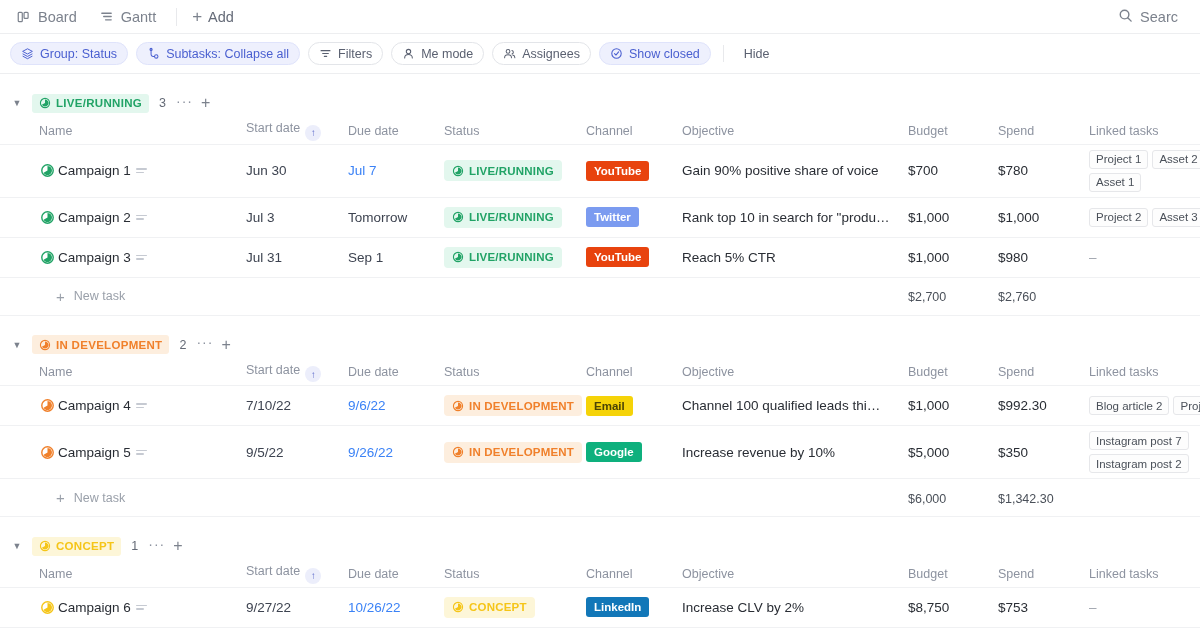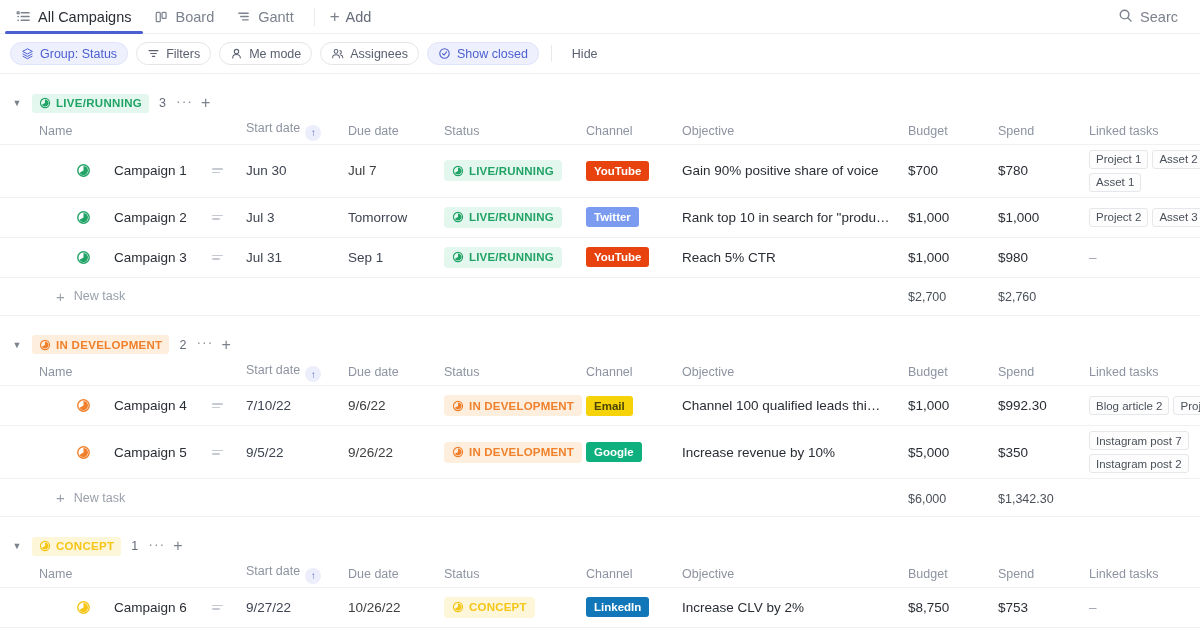--- a/index.html
+++ b/index.html
@@ -122,31 +122,31 @@
   .sorticon {
     display: inline-flex; align-items: center; justify-content: center;
     width: 16px; height: 16px; border-radius: 50%;
     background: #eceefb; color: #5a68c9; font-size: 10px;
     margin-left: 5px; vertical-align: -4px;
   }
 
   tbody tr.row { height: 40px; border-top: 1px solid #f0f1f3; border-bottom: 1px solid #f0f1f3; }
   tbody tr.row td { font-size: 13.5px; color: #292d34; vertical-align: middle; padding: 0; }
 
-  .name-cell { display: flex; align-items: center; gap: 23px; padding-left: 76px; }
+  .name-cell { display: flex; align-items: center; gap: 3px; padding-left: 40px; }
   .st-icon { width: 15px; height: 15px; flex: 0 0 15px; display: flex; }
   .st-icon svg { width: 15px; height: 15px; }
   .task-name { font-size: 13.5px; color: #292d34; font-weight: 500; white-space: nowrap; }
   .subtask-lines { display: flex; flex-direction: column; gap: 2px; margin-left: 2px; }
   .subtask-lines i { display: block; height: 1.5px; background: #c6cad2; border-radius: 1px; }
   .subtask-lines i:nth-child(1) { width: 11px; }
   .subtask-lines i:nth-child(2) { width: 8px; }
 
   .date { color: #3d4350; font-size: 13.5px; }
-  .date.overdue { color: #404040; margin-top: 48px; }
+  .date.overdue { color: #3b82f6; margin-top: 48px; }
 
   .status-pill {
     display: inline-flex; align-items: center; gap: 5px;
     height: 21px; padding: 0 8px; border-radius: 4px;
     font-size: 11.5px; font-weight: bold; letter-spacing: .2px; white-space: nowrap;
   }
   .status-pill svg { width: 12px; height: 12px; }
 
   .chan-badge {
     display: inline-flex; align-items: center; justify-content: center;
@@ -171,34 +171,20 @@
   tr.newtask td { padding: 0; vertical-align: middle; }
   .newtask-cell { display: flex; align-items: center; gap: 9px; padding-left: 56px; color: #9aa0aa; font-size: 12.5px; cursor: pointer; }
   .newtask-cell .p { font-size: 15px; line-height: 1; color: #9aa0aa; }
   .total { font-size: 12.5px; color: #4a5059; }
 </style>
 </head>
 <body>
 
 <div class="viewbar">
   <div id="view-tabs" style="display:flex;align-items:center;">
-      <div class="view-tab active">
-        <span class="vicon">
-          <svg viewBox="0 0 16 16" fill="none" stroke="currentColor" stroke-width="1.4" stroke-linecap="round">
-            <line x1="5.5" y1="4" x2="14" y2="4"></line>
-            <line x1="5.5" y1="8" x2="14" y2="8"></line>
-            <line x1="5.5" y1="12" x2="14" y2="12"></line>
-            <circle cx="2.3" cy="8" r=".9" fill="currentColor" stroke="none"></circle>
-            <circle cx="2.3" cy="12" r=".9" fill="currentColor" stroke="none"></circle>
-            <line x1="1.2" y1="3.2" x2="3.4" y2="3.2"></line>
-            <line x1="1.2" y1="4.8" x2="3.4" y2="4.8"></line>
-          </svg>
-        </span>
-        <span>All Campaigns</span>
-      </div>
       <div class="view-tab">
         <span class="vicon">
           <svg viewBox="0 0 16 16" fill="none" stroke="currentColor" stroke-width="1.3">
             <rect x="2.4" y="3.5" width="4.3" height="10" rx="1"></rect>
             <rect x="8.6" y="3.5" width="4.3" height="6.6" rx="1"></rect>
           </svg>
         </span>
         <span>Board</span>
       </div>
       <div class="view-tab">
@@ -232,20 +218,30 @@
   <div id="toolbar-chips" style="display:flex;align-items:center;gap:8px;">
       <div class="chip accent">
         <span style="display: flex;">
           <svg viewBox="0 0 16 16" fill="none" stroke="currentColor" stroke-width="1.2" stroke-linejoin="round">
             <path d="M8 2.2 14 5.4 8 8.6 2 5.4Z"></path>
             <path d="M2 8.4 8 11.6 14 8.4"></path>
             <path d="M2 11.2 8 14.4 14 11.2"></path>
           </svg>
         </span>
         <span>Group: Status</span>
+      </div>
+      <div class="chip accent">
+        <span style="display: flex;">
+          <svg viewBox="0 0 16 16" fill="none" stroke="currentColor" stroke-width="1.25" stroke-linecap="round">
+            <path d="M5 2.5v6.5a2.6 2.6 0 0 0 2.6 2.6h1.6"></path>
+            <circle cx="11.4" cy="11.6" r="2.1"></circle>
+            <circle cx="5" cy="3" r="1.3"></circle>
+          </svg>
+        </span>
+        <span>Subtasks: Collapse all</span>
       </div>
       <div class="chip">
         <span style="display: flex;">
           <svg viewBox="0 0 16 16" fill="none" stroke="currentColor" stroke-width="1.35" stroke-linecap="round">
             <line x1="2.5" y1="4.5" x2="13.5" y2="4.5"></line>
             <line x1="4.5" y1="8" x2="11.5" y2="8"></line>
             <line x1="6.5" y1="11.5" x2="9.5" y2="11.5"></line>
           </svg>
         </span>
         <span>Filters</span>

